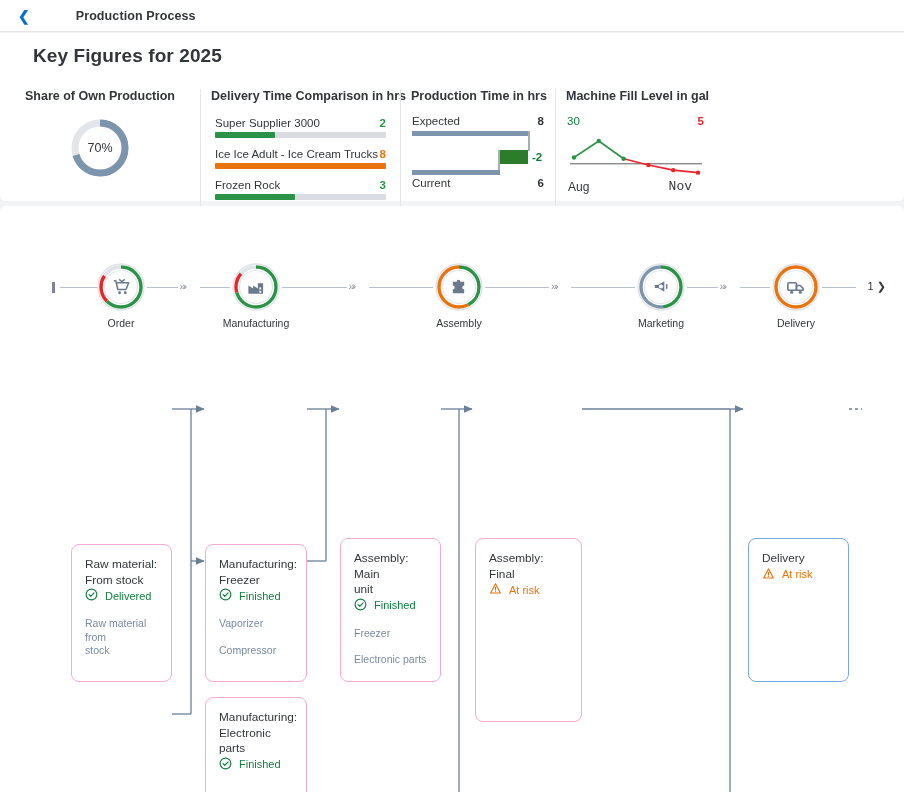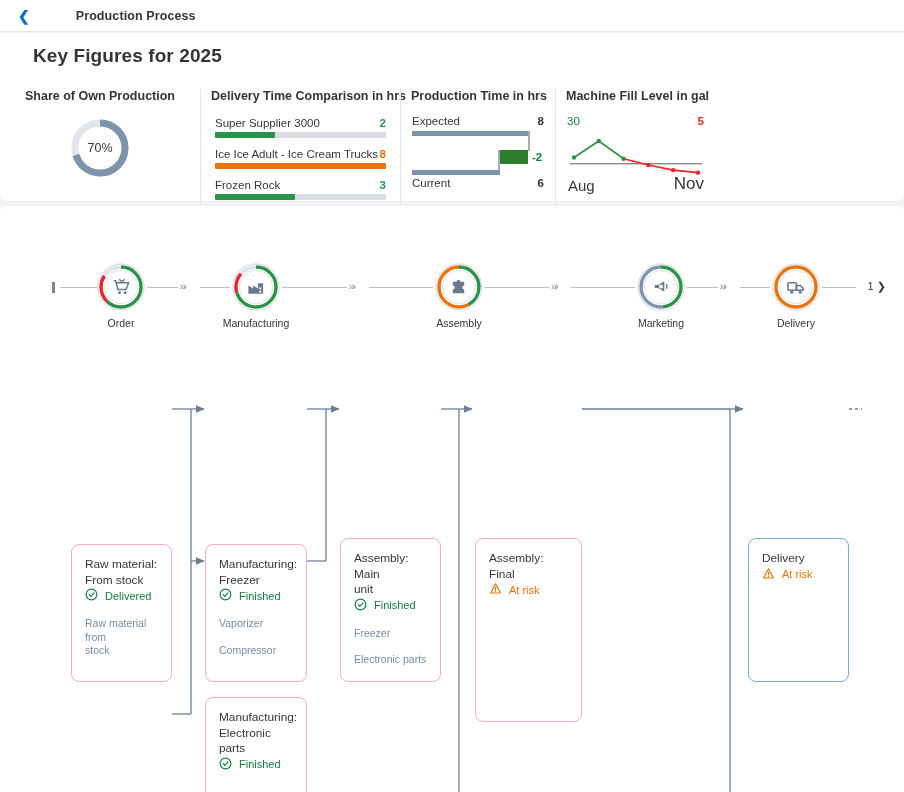--- a/index.html
+++ b/index.html
@@ -66,22 +66,22 @@
   .delta-lbl { position: absolute; font-size: 11.5px; color: #32363a; }
   .delta-bar { position: absolute; height: 5px; background: #7d94ad; }
   .delta-tick { position: absolute; width: 2px; background: #a8adb3; }
   .delta-block { position: absolute; background: #2b7d2b; }
   .delta-val { position: absolute; font-size: 11.5px; font-weight: 600; color: #107e3e; }
 
   
   .line-chart { position: relative; width: 140px; height: 74px; margin: 0 auto; }
   .lc-max { position: absolute; left: 1px; top: -2px; font-size: 11.5px; color: #107e3e; font-weight: 400;}
   .lc-min { position: absolute; right: 2px; top: -2px; font-size: 11.5px; color: #e8262a; font-weight: 600;}
-  .lc-start { position: absolute; left: 2px; bottom: -3px; font-size: 15px; color: #32363a; }
-  .lc-end { position: absolute; right: 2px; bottom: -3px; font-size: 17px; color: #32363a; }
+  .lc-start { position: absolute; left: 2px; bottom: -3px; font-size: 12px; color: #32363a; }
+  .lc-end { position: absolute; right: 14px; bottom: -3px; font-size: 13px; color: #32363a; font-family: Liberation Mono, monospace; }
 
   
   .flow-card {
     position: absolute; left: 0; top: 206px; width: 904px; height: 586px;
     background: #ffffff; border-radius: 6px 6px 0 0;
   }
   .flow-head {
     position: absolute; left: 0; top: 0; width: 904px; height: 30px;
     display: flex; align-items: center; padding-left: 14px;
     border-bottom: 1px solid #e4e5e7;

